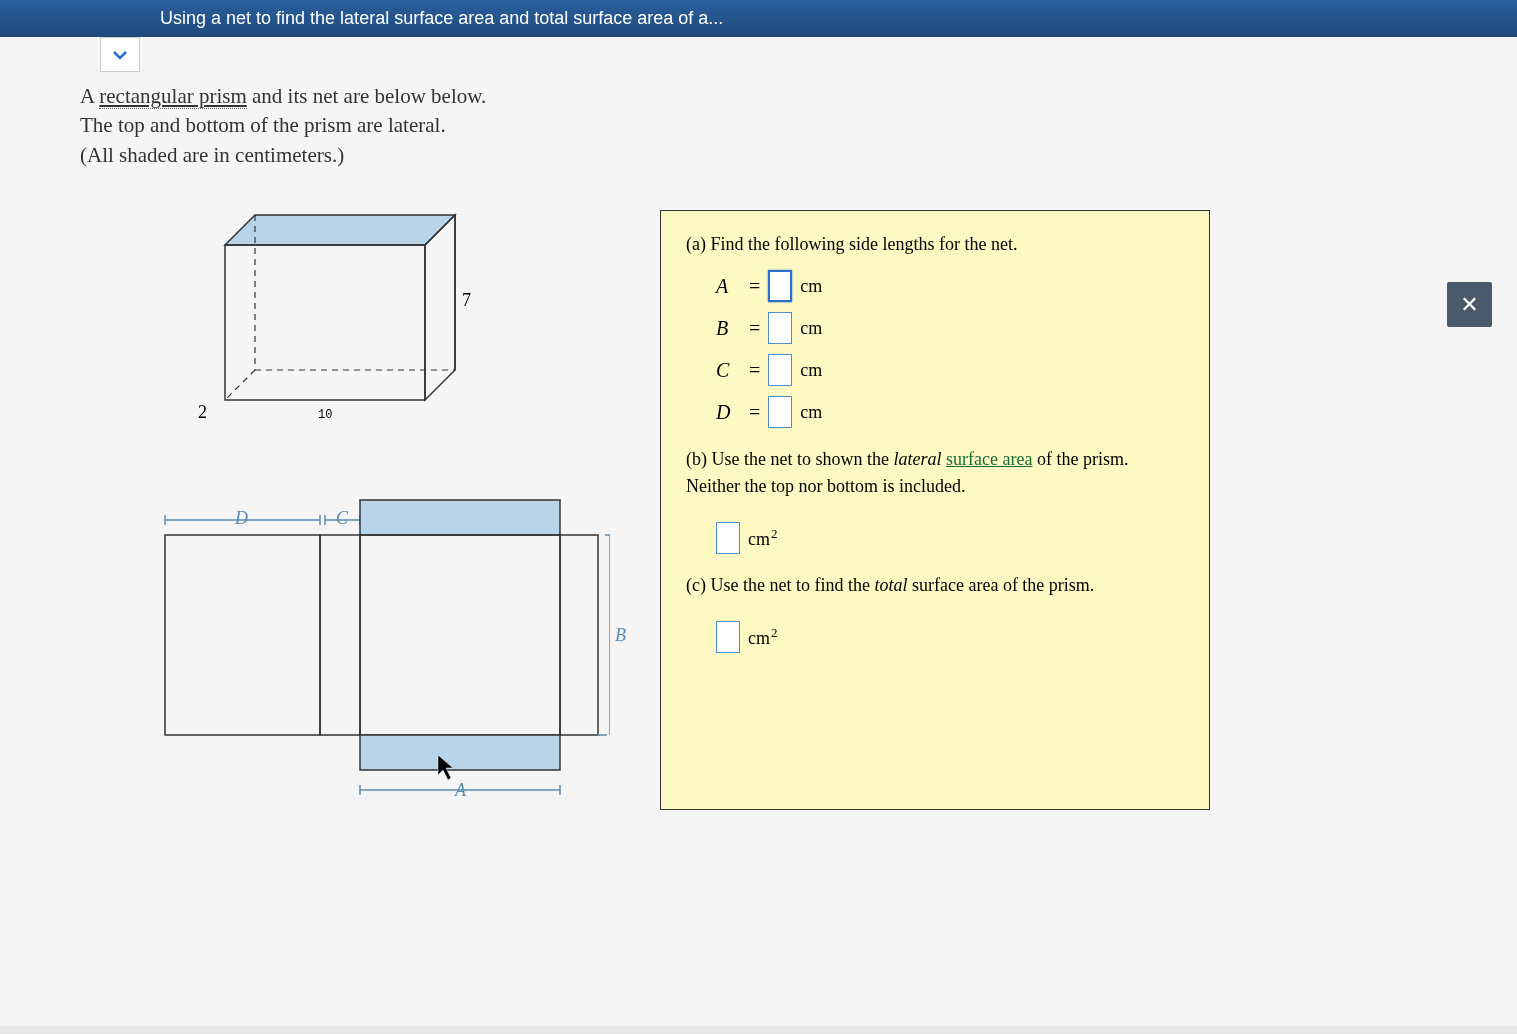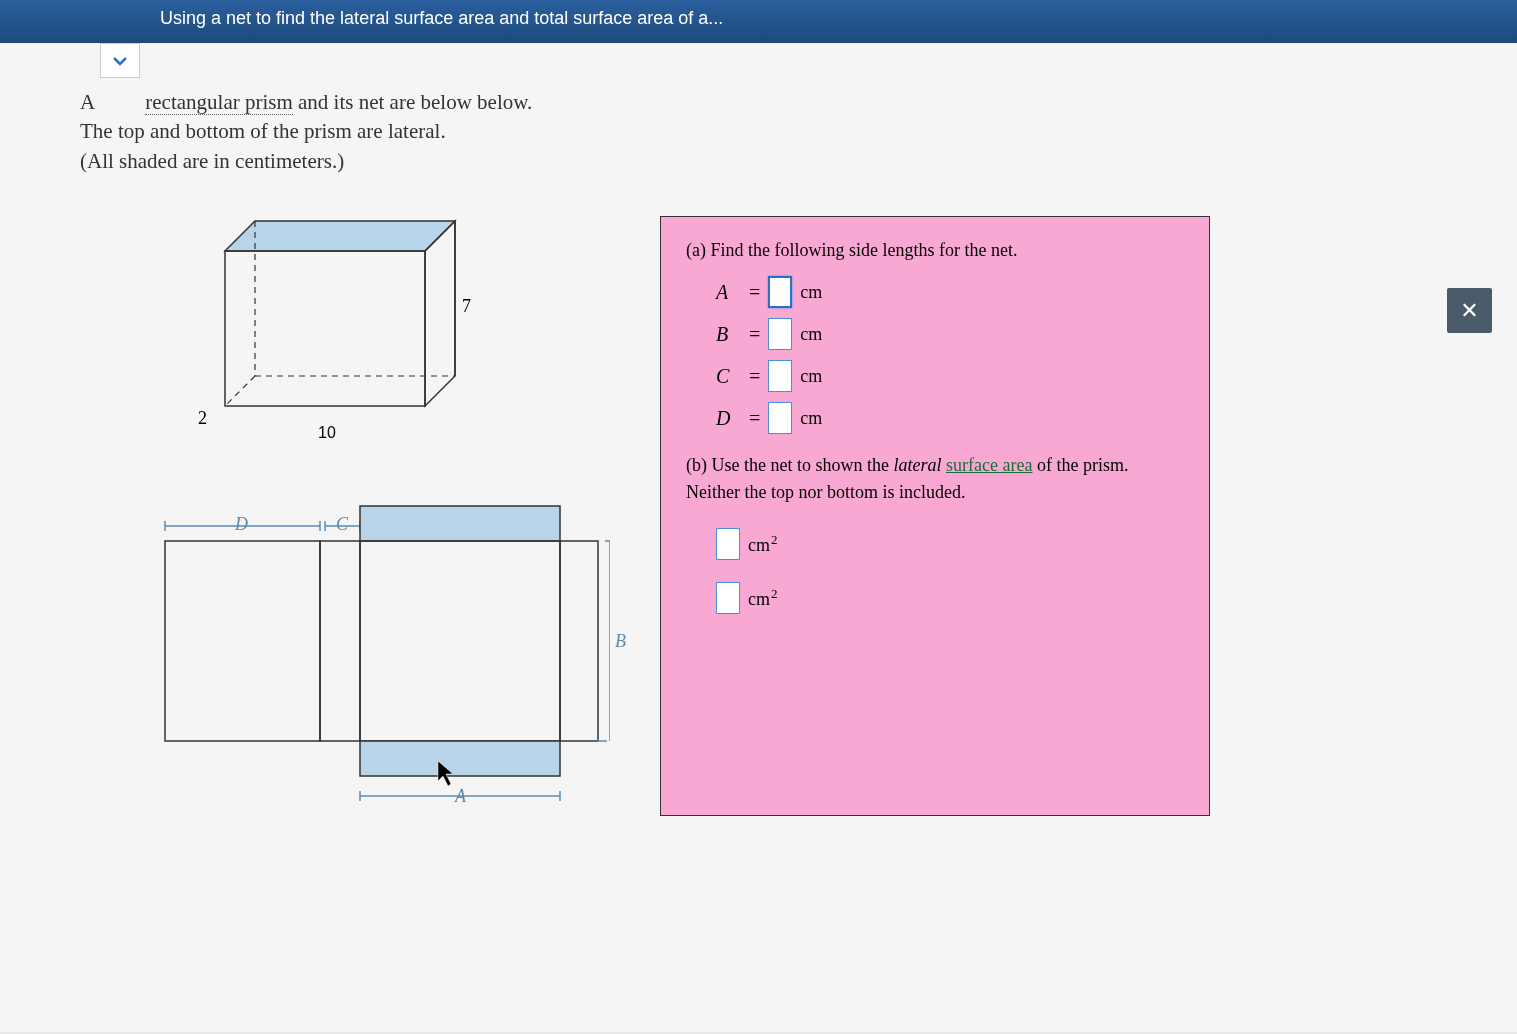--- a/index.html
+++ b/index.html
@@ -8,21 +8,21 @@
       background: #e8e8e8;
       width: 1517px;
       height: 1034px;
       overflow: hidden;
     }
     .header-bar {
       background: linear-gradient(to bottom, #2a5f9e, #1e4a7a);
       color: white;
       padding: 8px 20px 2px 160px;
       font-size: 18px;
-      height: 43px;
+      height: 37px;
     }
     .content-wrapper {
       background: #f5f5f5;
       padding: 20px 60px;
       position: relative;
       min-height: 989px;
     }
     .dropdown-caret {
       position: absolute;
       top: 0;
@@ -39,22 +39,22 @@
     .dropdown-caret svg { width: 20px; height: 20px; }
     .problem-text {
       font-size: 21px;
       font-family: Georgia, serif;
       color: #333;
       margin-left: 20px;
       margin-top: 25px;
       line-height: 1.4;
     }
     .underline-link {
+      text-decoration: underline;
       border-bottom: 1px dotted #666;
-      margin-left: 46px;
     }
     .main-area {
       display: flex;
       margin-top: 40px;
       gap: 40px;
     }
     .diagram-area {
       width: 560px;
       padding-left: 120px;
     }
@@ -70,21 +70,21 @@
       width: 450px;
       height: 320px;
       margin-left: -40px;
     }
     .answer-panel {
       border: 1px solid #333;
       padding: 20px 25px;
       width: 550px;
       font-size: 18px;
       font-family: Georgia, serif;
-      background: #f9a8d4;
+      background: #fef9c3;
     }
     .part-label {
       margin-bottom: 12px;
       line-height: 1.5;
     }
     .equation-row {
       display: flex;
       align-items: center;
       margin: 10px 0 10px 30px;
       font-style: italic;
@@ -175,21 +175,21 @@
           <line x1="65" y1="160" x2="35" y2="190" stroke="#333" stroke-width="1.2" stroke-dasharray="6,5"></line>
           <line x1="65" y1="160" x2="265" y2="160" stroke="#333" stroke-width="1.2" stroke-dasharray="6,5"></line>
 
           <line x1="265" y1="5" x2="265" y2="160" stroke="#333" stroke-width="1.5"></line>
 
           <text x="10" y="200" font-size="18" fill="#333" font-family="Georgia"></text>
           <text x="125" y="215" font-size="18" fill="#333" font-family="Georgia"></text>
           <text x="275" y="95" font-size="18" fill="#333" font-family="Georgia"></text>
         </svg>
         <div style="position:absolute;left:8px;top:192px;font-size:18px;font-family:Georgia">2</div>
-        <div style="position:absolute;left:128px;top:208px;font-size:16px;font-family:Liberation Sans, sans-serif">10</div>
+        <div style="position:absolute;left:128px;top:198px;font-size:12px;font-family:Liberation Mono, monospace">10</div>
         <div style="position:absolute;left:272px;top:80px;font-size:18px;font-family:Georgia">7</div>
       </div>
 
       <div class="net-diagram">
         <svg width="470" height="340" viewBox="0 0 470 340">
 
           <line x1="25" y1="30" x2="180" y2="30" stroke="#5a8ab0" stroke-width="1.5"></line>
           <line x1="25" y1="25" x2="25" y2="35" stroke="#5a8ab0" stroke-width="1.5"></line>
           <line x1="180" y1="25" x2="180" y2="35" stroke="#5a8ab0" stroke-width="1.5"></line>
 
@@ -258,20 +258,23 @@
         <div class="part-label">
           <span>(b) Use the net to shown the </span><span class="italic">lateral</span> <span class="side-link">surface area</span><span> of the prism. Neither the top nor bottom is included.</span>
         </div>
         <div class="formula-row">
           <div class="input-box"></div>
           <span class="unit"><span>cm</span><span class="sup">2</span></span>
         </div>
       </div>
 
       <div class="answer-section">
+        <div class="part-label">
+          <span>(c) Use the net to find the </span><span class="italic">total</span><span> surface area of the prism.</span>
+        </div>
         <div class="formula-row">
           <div class="input-box"></div>
           <span class="unit"><span>cm</span><span class="sup">2</span></span>
         </div>
       </div>
     </div>
   </div>
 
   <div class="close-button">
     <span>✕</span>

